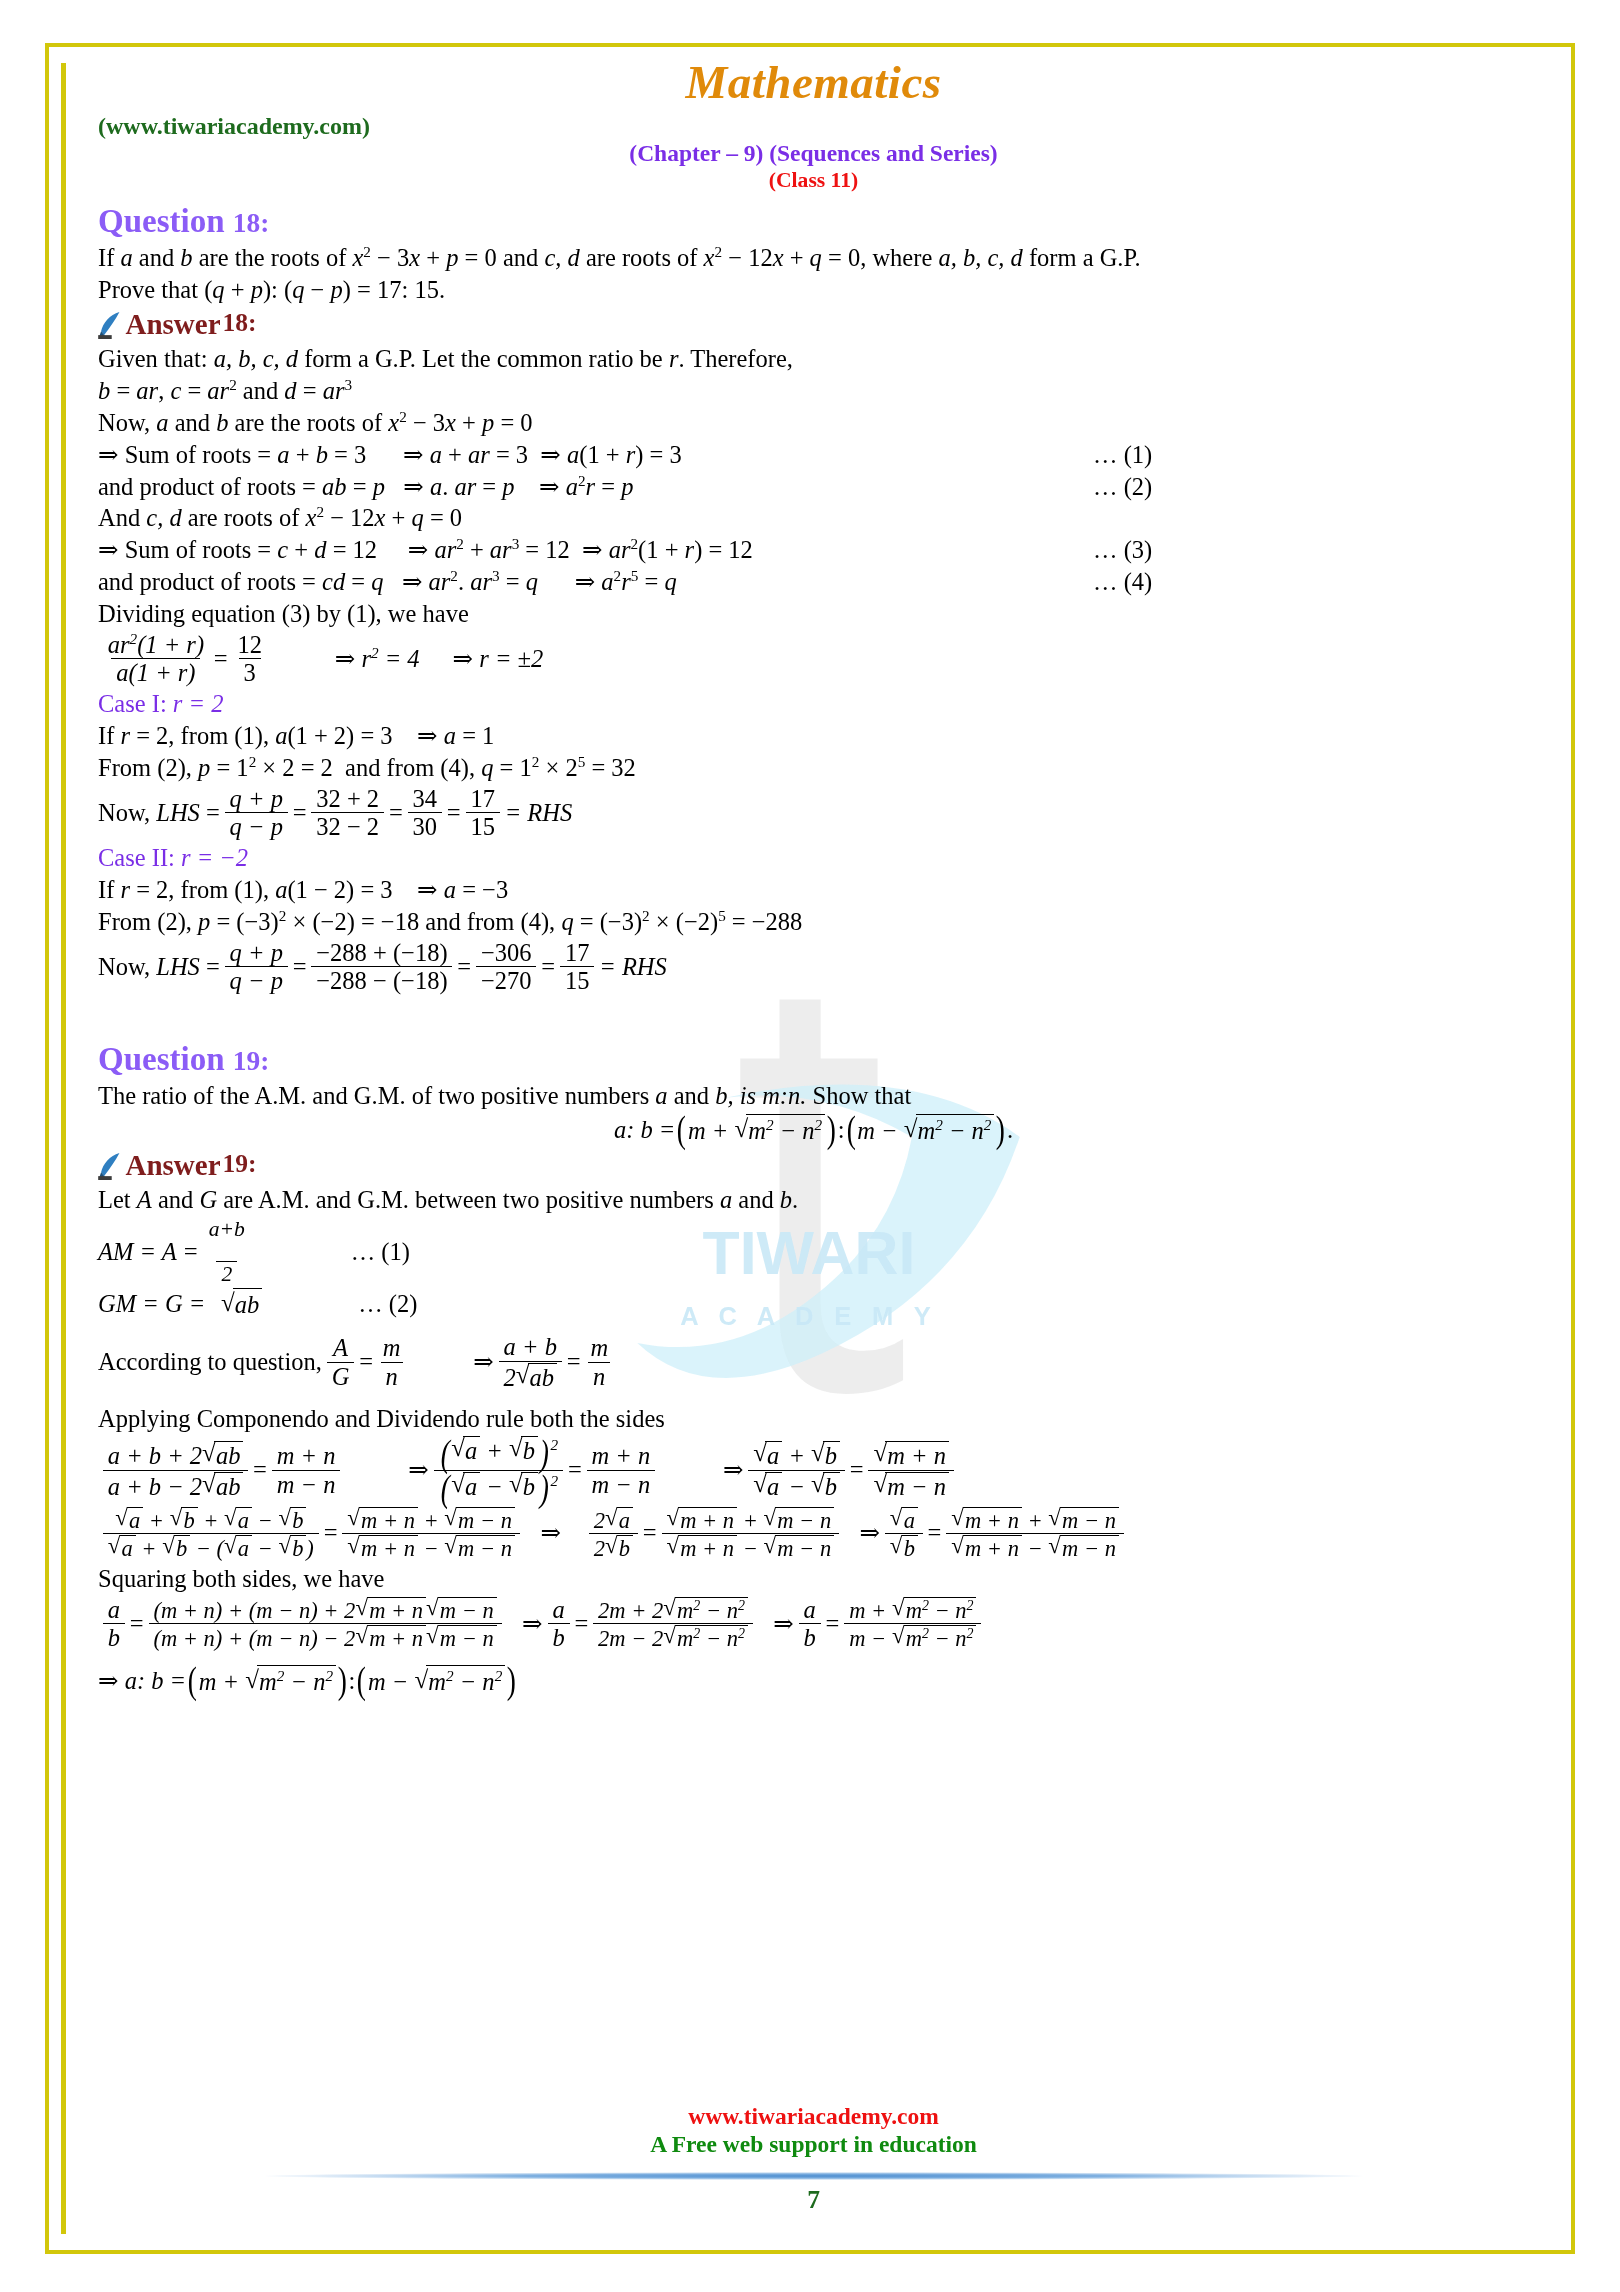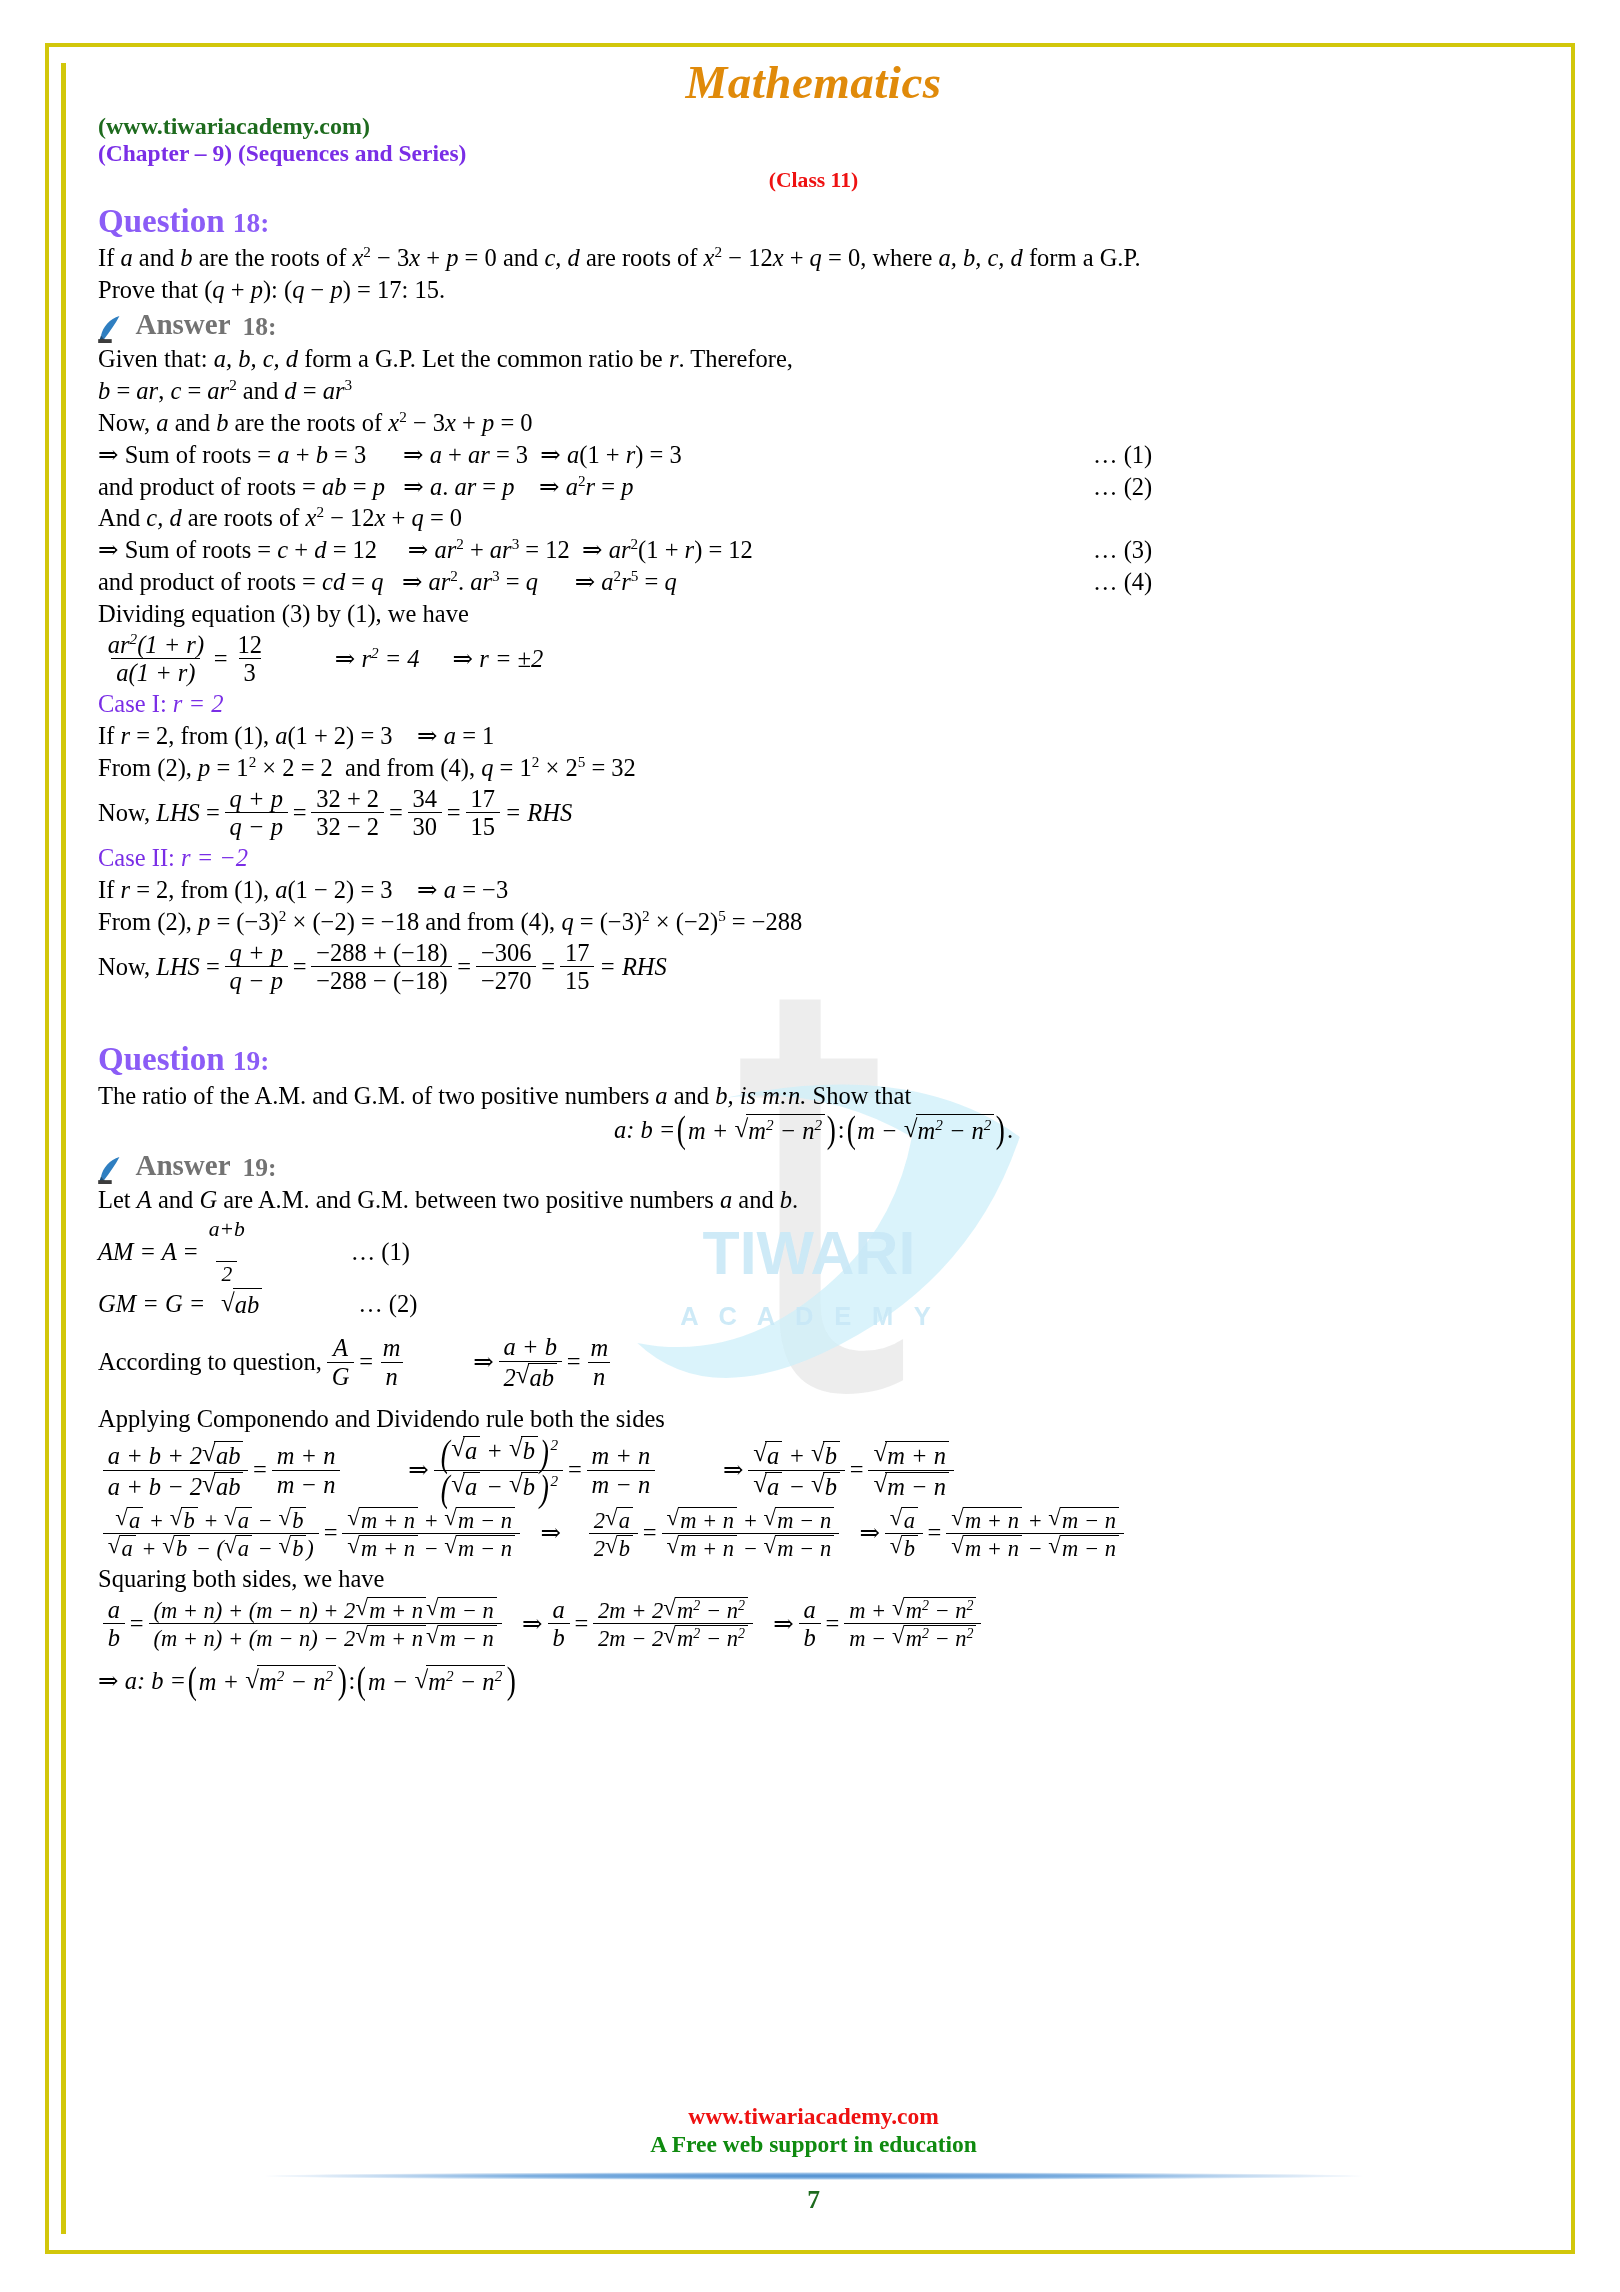--- a/index.html
+++ b/index.html
@@ -75,20 +75,21 @@
     letter-spacing: 0.5px;
   }
   .doc-site {
     text-align: left;
     font-weight: bold;
     font-size: 24px;
     color: #1e6b1e;
     line-height: 1.18;
   }
   .doc-chapter {
+    text-align: center;
     font-weight: bold;
     font-size: 23.5px;
     color: #7a2ee6;
     line-height: 1.18;
   }
   .doc-class {
     text-align: center;
     font-weight: bold;
     font-size: 21.6px;
     color: #ee1111;
@@ -102,26 +103,26 @@
     font-size: 33px;
     color: #8b5cf6;
     line-height: 1.12;
     margin: 9.8px 0 2px 0;
   }
   .q-head .q-num { font-size: 27.4px; }
 
   .a-head {
     font-weight: bold;
     font-size: 29px;
-    color: #737373;
+    color: #7f1d1d;
     line-height: 1.15;
     margin: 2px 0 2px 0;
     display: flex;
-    align-items: flex-end;
-    gap: 12px;
+    align-items: flex-start;
+    gap: 2px;
   }
   .a-head .a-num { font-size: 25.5px; }
   .quill-icon {
     display: inline-block;
     width: 25.5px;
     height: 29px;
     flex: 0 0 auto;
     position: relative;
     top: 2px;
   }

